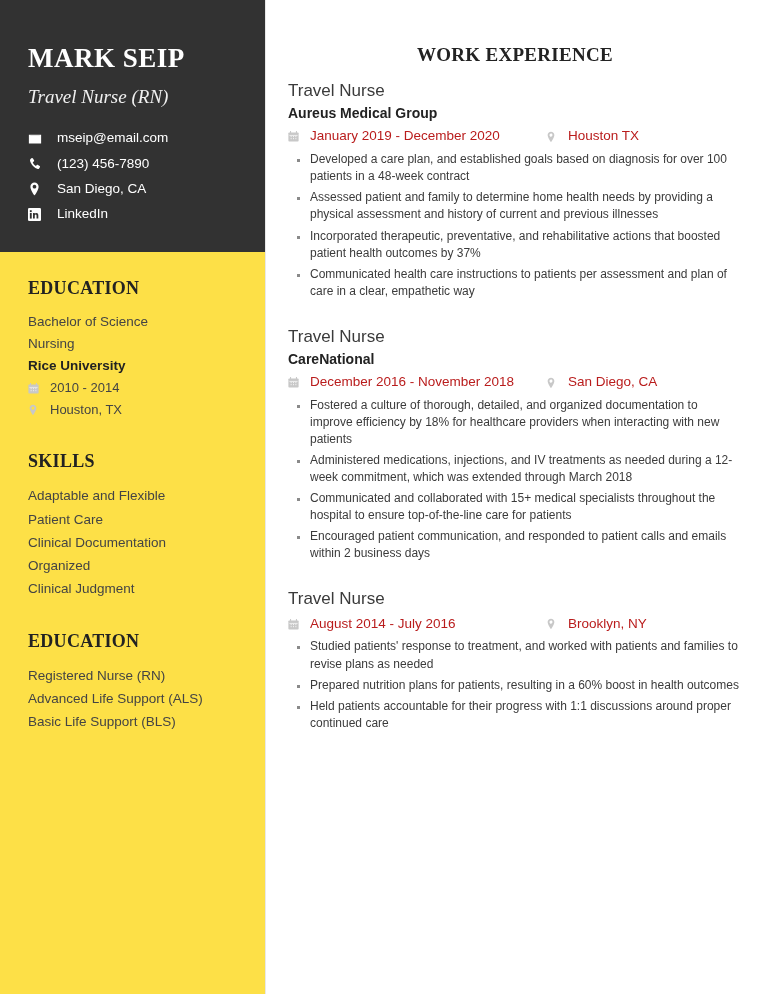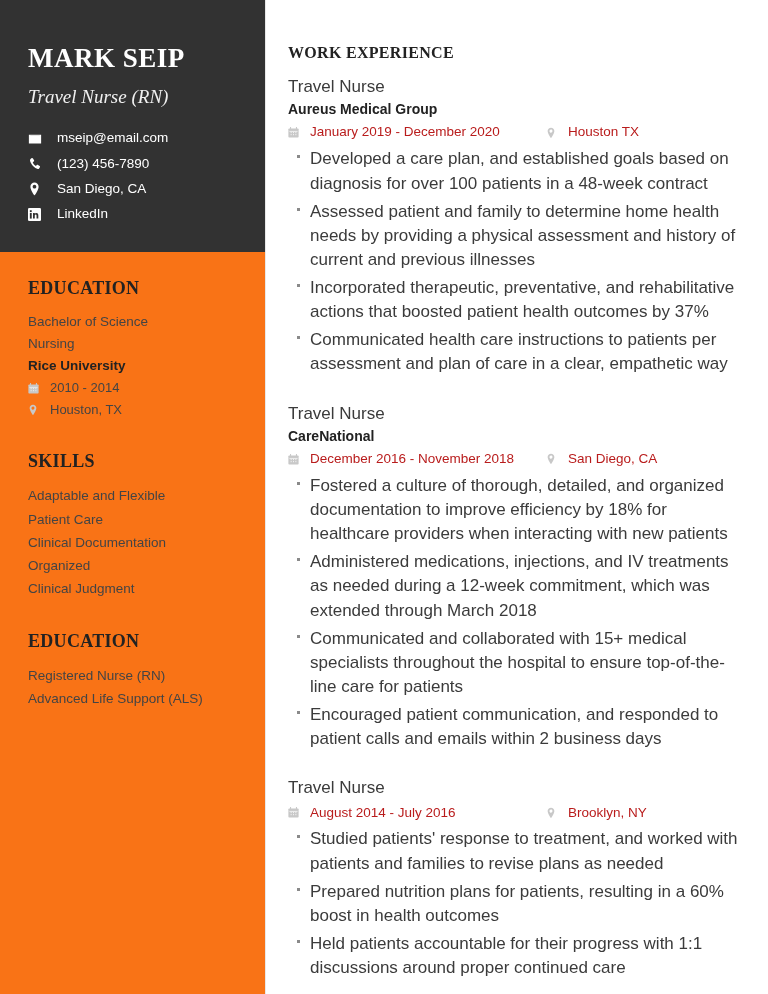--- a/index.html
+++ b/index.html
@@ -19,21 +19,21 @@
     width: 768px;
     height: 994px;
     display: flex;
     background: #ffffff;
   }
 
   
   .sidebar {
     width: 266px;
     min-width: 266px;
-    background: #f97316;
+    background: #fde047;
     border-right: 1px solid #e8e8e8;
     box-sizing: border-box;
     display: flex;
     flex-direction: column;
   }
   .sidebar-header {
     background: #323232;
     color: #ffffff;
     padding: 44px 28px 30px 28px;
     box-sizing: border-box;
@@ -134,24 +134,25 @@
 
   
   .main {
     flex: 1;
     padding: 44px 26px 20px 22px;
     box-sizing: border-box;
   }
   .main-heading {
     font-family: "Liberation Serif", serif;
     font-weight: bold;
-    font-size: 16px;
+    font-size: 19px;
     color: #222222;
     margin: 0 0 14px 0;
     letter-spacing: 0.3px;
+    text-align: center;
   }
   .job { margin-bottom: 26px; }
   .job:last-child { margin-bottom: 0; }
   .job-role {
     font-size: 17px;
     color: #3b3b3b;
     margin: 0 0 3px 0;
     line-height: 1.25;
   }
   .job-company {
@@ -169,21 +170,21 @@
   .job-meta .meta-row { font-size: 13.5px; color: #b91c1c; }
   .job-meta .meta-dates { width: 258px; min-width: 258px; }
   .bullets {
     list-style: none;
     margin: 2px 0 0 0;
     padding: 0;
   }
   .bullets li {
     position: relative;
     padding-left: 22px;
-    font-size: 17px;
+    font-size: 12px;
     color: #3b3b3b;
     line-height: 1.42;
     margin-bottom: 4px;
   }
   .bullets li:last-child { margin-bottom: 0; }
   .bullets li::before {
     content: "";
     position: absolute;
     left: 9px;
     top: 8px;
@@ -286,20 +287,21 @@
           <li>Organized</li>
           <li>Clinical Judgment</li>
         </ul>
       </section>
 
       <section class="side-section">
         <h2 class="side-heading">EDUCATION</h2>
         <ul class="plain-list">
           <li>Registered Nurse (RN)</li>
           <li>Advanced Life Support (ALS)</li>
+          <li>Basic Life Support (BLS)</li>
         </ul>
       </section>
 
     </div>
   </aside>
 
   <main class="main">
     <h2 class="main-heading">WORK EXPERIENCE</h2>
 
     <section class="job">

